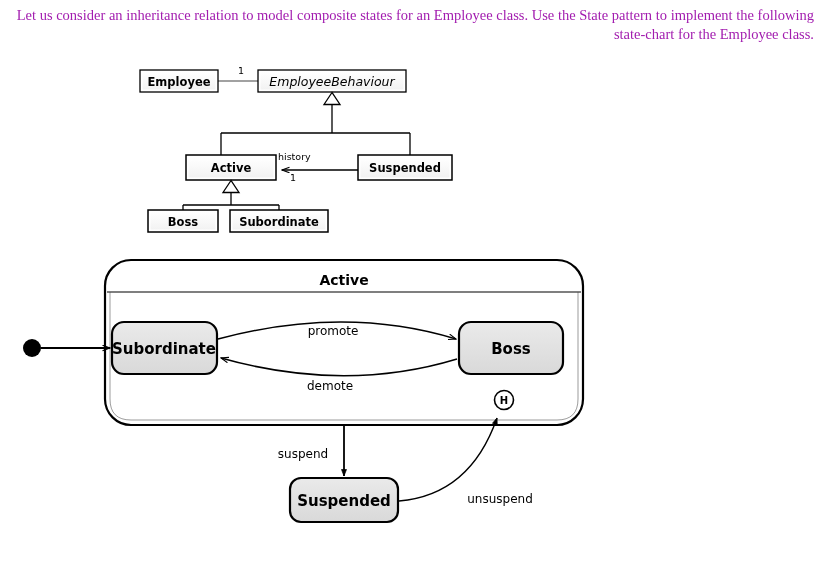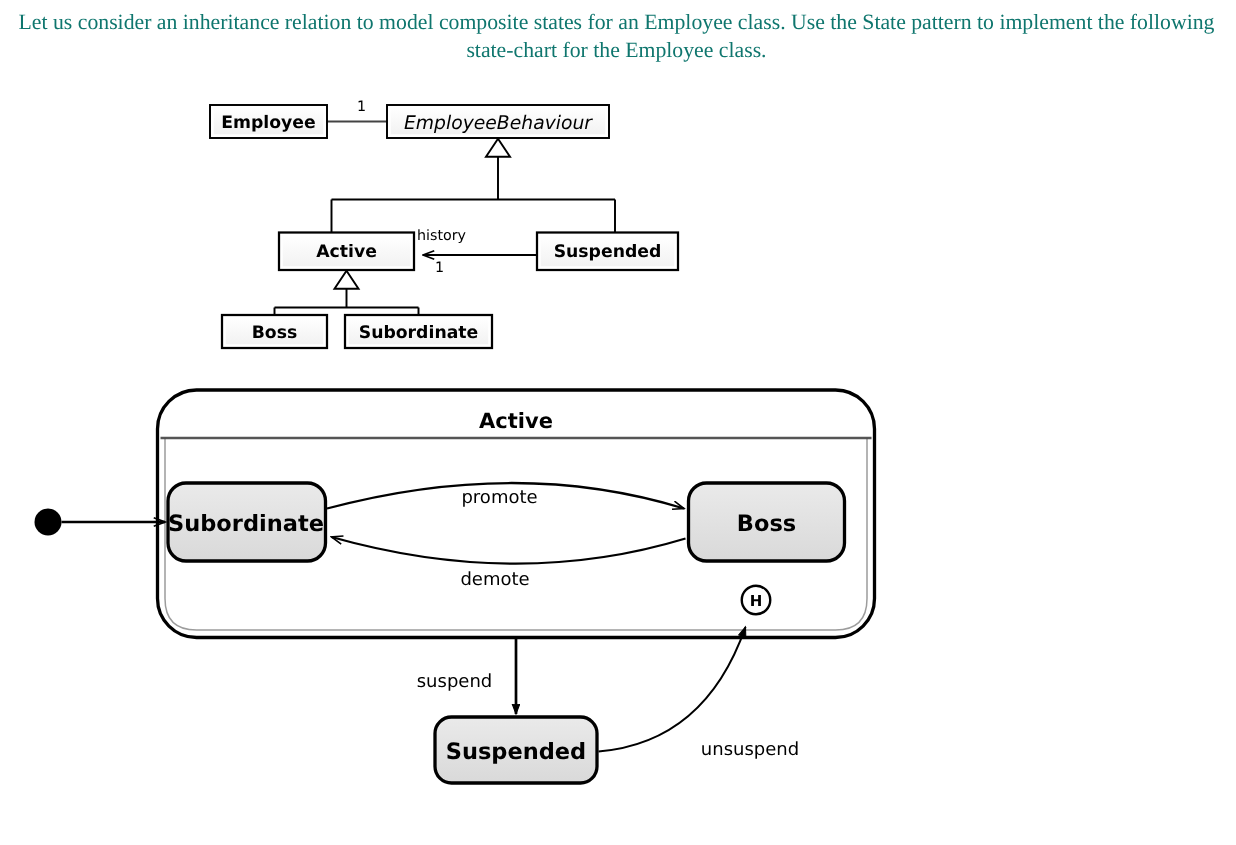--- a/index.html
+++ b/index.html
@@ -22,22 +22,22 @@
     background: #ffffff;
   }
   .prompt-text {
     position: absolute;
     left: 8px;
     top: 6px;
     width: 806px;
     font-family: "Liberation Serif", serif;
     font-size: 14.5px;
     line-height: 19px;
-    color: #0f766e;
-    text-align: center;
+    color: #a21caf;
+    text-align: right;
     white-space: pre-wrap;
   }
   #diagram {
     position: absolute;
     left: 0;
     top: 0;
     width: 824px;
     height: 563px;
   }
   

